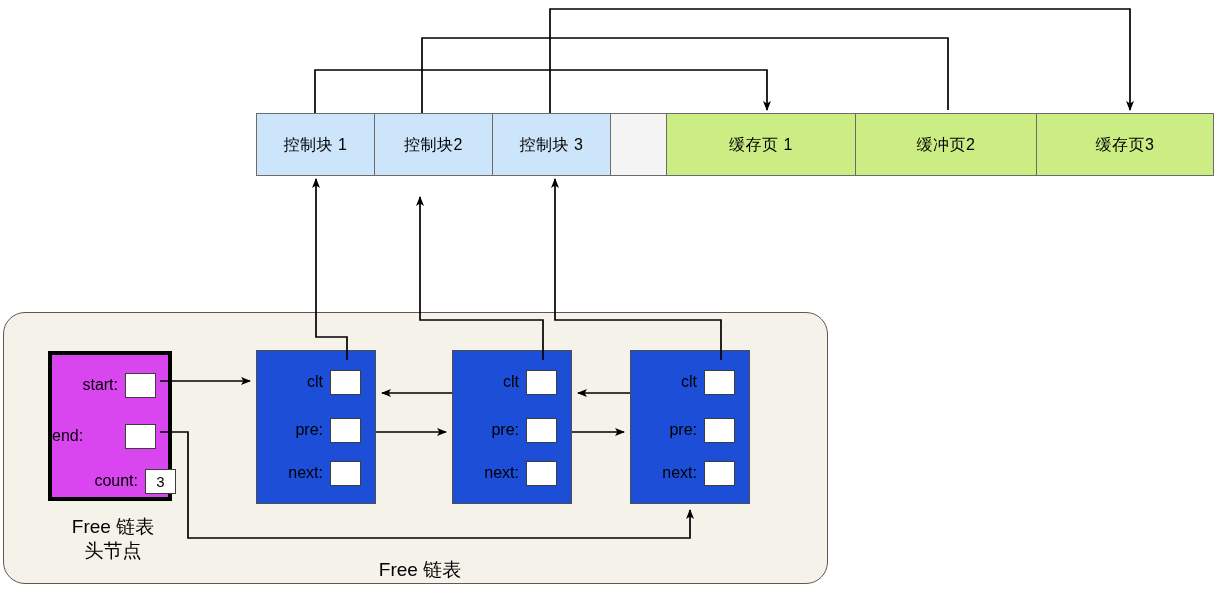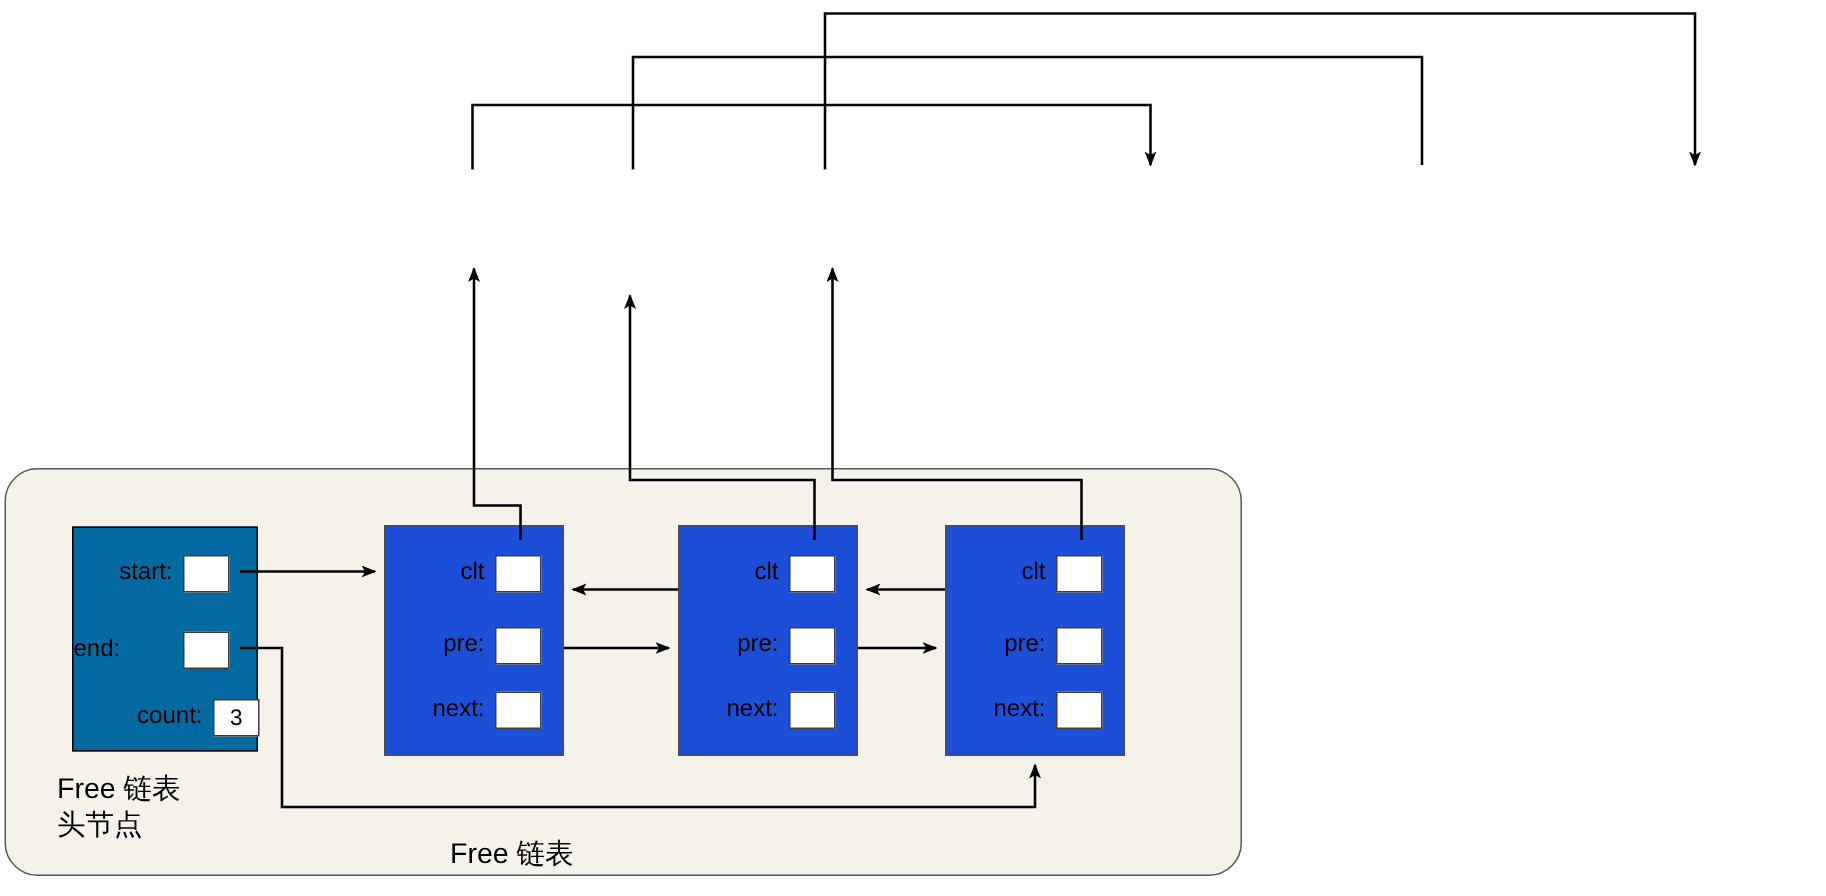--- a/index.html
+++ b/index.html
@@ -27,51 +27,60 @@
 
   
   .panel{
     position:absolute;box-sizing:border-box;
     background:#f5f2ea;border:1px solid #5a5a52;border-radius:22px;
   }
 
   
   .headnode{
     position:absolute;box-sizing:border-box;
-    background:#0369a1;border:1px solid #000000;
+    background:#d946ef;border:4px solid #000000;
   }
   
   .node{
     position:absolute;box-sizing:border-box;
     background:#1d4ed8;border:1px solid #4d4d4d;
   }
   .fieldrow{
     position:absolute;display:flex;align-items:center;justify-content:flex-end;
     height:28px;white-space:nowrap;
   }
   .flabel{font-size:16px;line-height:1;margin-right:7px;}
   .slot{
     box-sizing:border-box;width:31px;height:25px;
     background:#ffffff;border:1px solid #3d3d3d;
     display:flex;align-items:center;justify-content:center;
     font-size:15px;line-height:1;
   }
   
   .caption{
-    position:absolute;font-size:19px;line-height:1.28;
+    position:absolute;text-align:center;font-size:19px;line-height:1.28;
     white-space:pre-line;
   }
 </style>
 </head>
 <body>
 
 <div id="stage">
 
   <div class="panel" style="left:3px;top:312px;width:825px;height:272px;"></div>
 
+  <div class="strip" style="left:256px;top:113px;">
+    <div class="cell blue" style="width:119px;height:63px;">控制块 1</div>
+    <div class="cell blue" style="width:119px;height:63px;margin-left:-1px;">控制块2</div>
+    <div class="cell blue" style="width:119px;height:63px;margin-left:-1px;">控制块 3</div>
+    <div class="cell gap" style="width:57px;height:63px;margin-left:-1px;"></div>
+    <div class="cell green" style="width:190px;height:63px;margin-left:-1px;">缓存页 1</div>
+    <div class="cell green" style="width:182px;height:63px;margin-left:-1px;">缓冲页2</div>
+    <div class="cell green" style="width:178px;height:63px;margin-left:-1px;">缓存页3</div>
+  </div>
 
   <div class="headnode" style="left:48px;top:351px;width:124px;height:150px;">
     <div class="fieldrow" style="left:0px;top:16px;width:104px;">
       <span class="flabel">start:</span>
       <span class="slot"></span>
     </div>
     <div class="fieldrow" style="left:0px;top:67px;width:104px;justify-content:space-between;">
       <span class="flabel">end:</span>
       <span class="slot"></span>
     </div>

